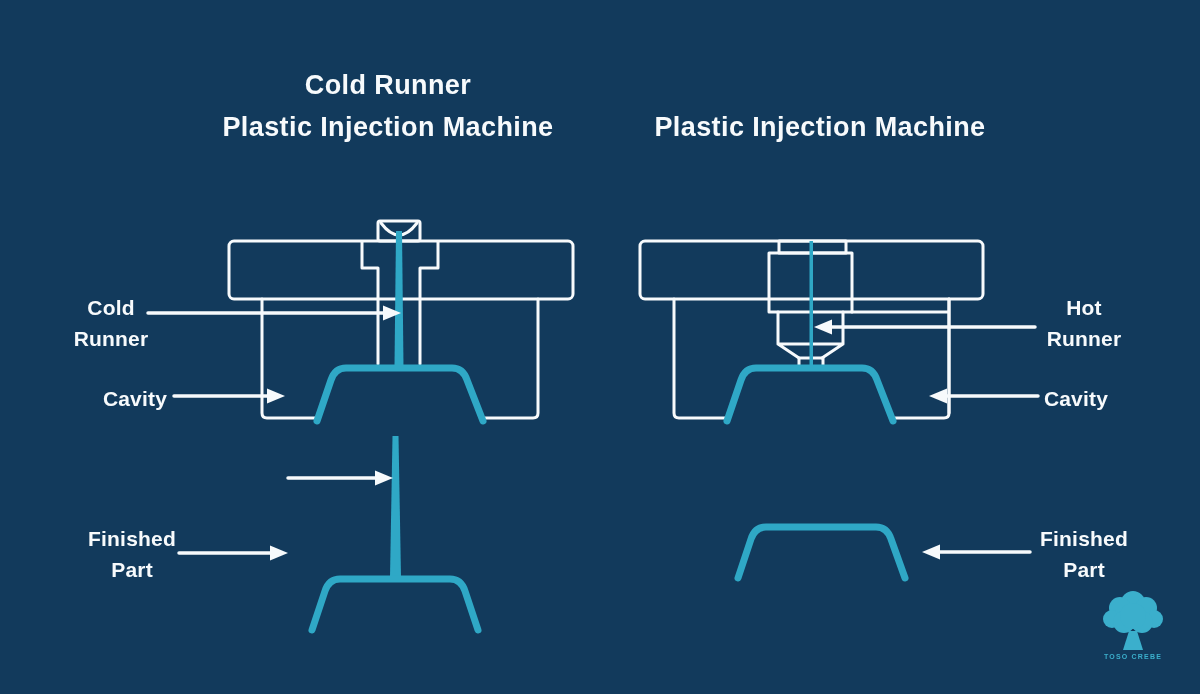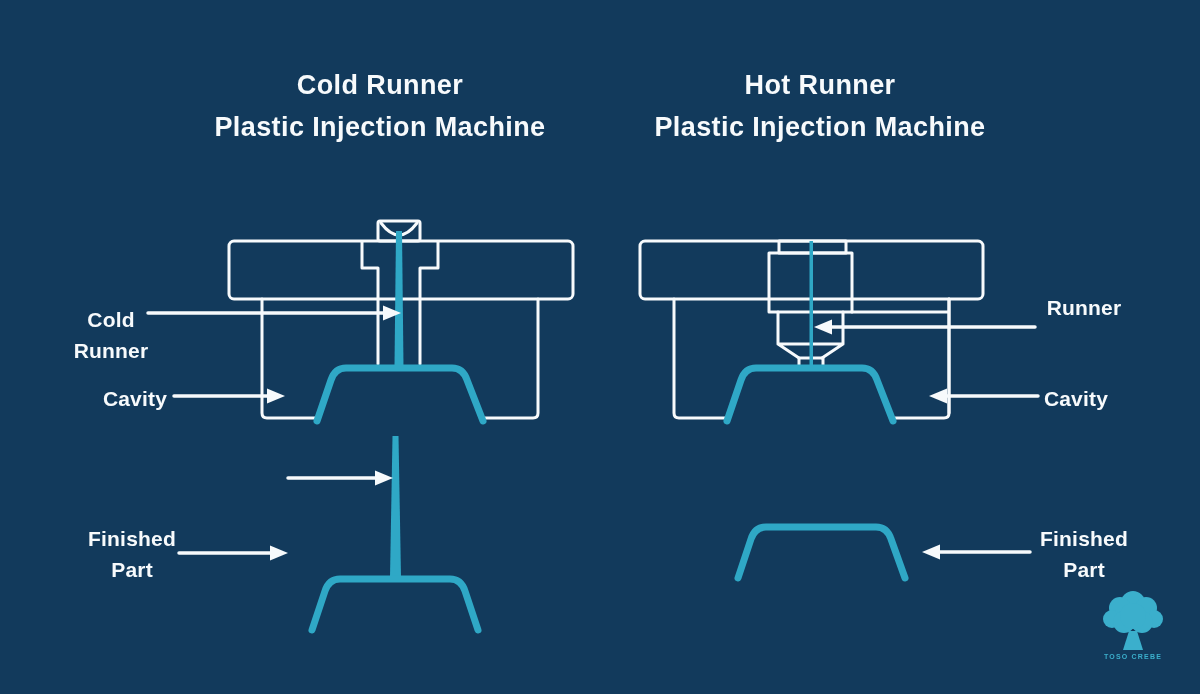--- a/index.html
+++ b/index.html
@@ -104,46 +104,47 @@
       <circle class="logofill" cx="1146" cy="608" r="11"></circle>
       <circle class="logofill" cx="1112" cy="619" r="9"></circle>
       <circle class="logofill" cx="1154" cy="619" r="9"></circle>
       <circle class="logofill" cx="1124" cy="622" r="11"></circle>
       <circle class="logofill" cx="1142" cy="622" r="11"></circle>
       <circle class="logofill" cx="1133" cy="616" r="13"></circle>
       <polygon class="logofill" points="1129,631 1137,631 1143,650 1123,650"></polygon>
     </g>
   </svg>
 
-  <div class="title" style="left:150px;top:64px;width:460px;">
+  <div class="title" style="left:158px;top:64px;width:460px;">
     <span>Cold Runner</span><br>
     <span>Plastic Injection Machine</span>
   </div>
 
   <div class="title" style="left:590px;top:64px;width:460px;">
-    <span>Hot Runner</span><br>
+    <br>
     <span>Plastic Injection Machine</span>
   </div>
 
-  <div class="label" style="left:51px;top:304px;width:120px;">
+  <div class="label" style="left:51px;top:292px;width:120px;">
     <span>Cold</span>
     <span>Runner</span>
   </div>
 
   <div class="label" style="left:75px;top:383px;width:120px;">
     <span>Cavity</span>
   </div>
 
 
   <div class="label" style="left:72px;top:523px;width:120px;">
     <span>Finished</span>
     <span>Part</span>
   </div>
 
   <div class="label" style="left:1024px;top:292px;width:120px;">
+    <span>Hot</span>
     <span>Runner</span>
   </div>
 
   <div class="label" style="left:1016px;top:383px;width:120px;">
     <span>Cavity</span>
   </div>
 
   <div class="label" style="left:1024px;top:523px;width:120px;">
     <span>Finished</span>
     <span>Part</span>

